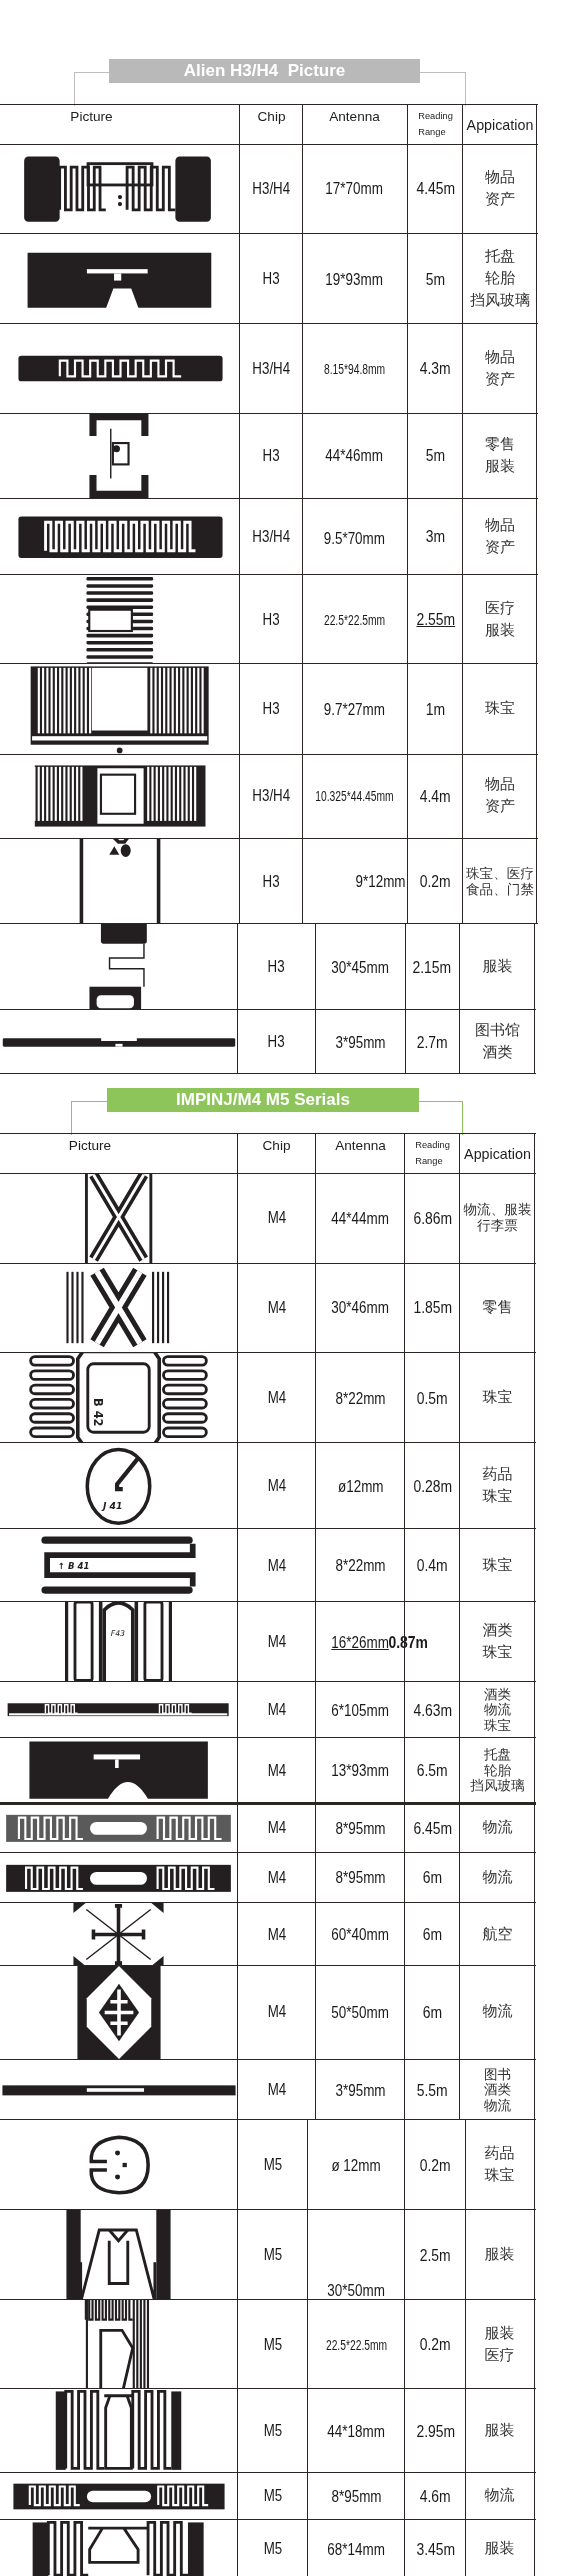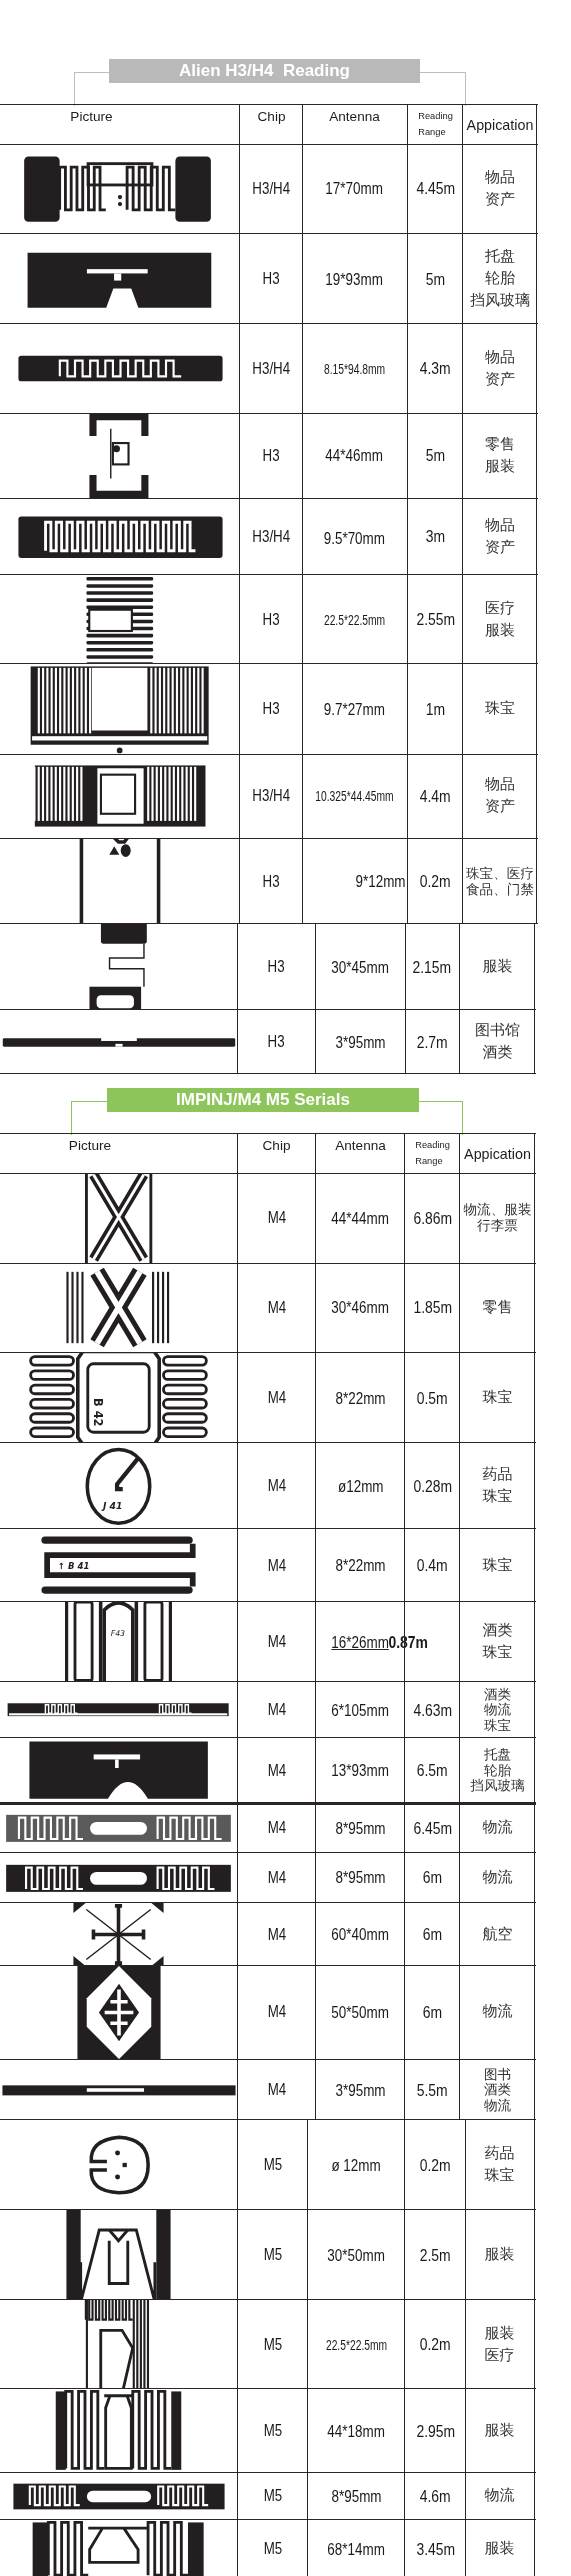--- a/index.html
+++ b/index.html
@@ -21,21 +21,21 @@
   .rng { font-size:16.4px; color:#1a1a1a; transform:scaleX(0.85); white-space:nowrap; }
   .app { font-size:15px; color:#333; line-height:1.45; font-family:"DejaVu Sans", sans-serif; white-space:pre-line; }
   .app.tight { font-size:13.6px; line-height:1.15; }
   .pic svg { display:block; }
 </style>
 </head>
 <body>
 
 <div class="bracket" style="left:74px; top:72px; width:390px; height:33px; border-color:#bdbdbd; border-width:1.4px 1.4px 0 1.4px;"></div>
 <div class="title-bar" style="left:109px; top:59px; width:311px; background:#b9b9b9;">
-  <span style="white-space:pre;">Alien H3/H4  Reading</span>
+  <span style="white-space:pre;">Alien H3/H4  Picture</span>
 </div>
 
 <div id="tbl1" class="tbl">
     <div class="cell hdr" style="left: 0px; top: 105px; width: 240px; height: 39px; align-items: flex-start; padding-top: 4.3px;">
       <span style="margin-left: -57px;">Picture</span>
     </div>
     <div class="cell hdr" style="left: 240px; top: 105px; width: 63px; height: 39px; align-items: flex-start; padding-top: 4.3px;">
       <span>Chip</span>
     </div>
     <div class="cell hdr" style="left: 302px; top: 105px; width: 105px; height: 39px; align-items: flex-start; padding-top: 4.3px;">
@@ -196,21 +196,21 @@
             <rect x="6" y="58" width="60" height="30" fill="#fff" stroke="#231f20" stroke-width="3"></rect>
           </svg>
         </span>
       </div>
       <div class="cell" style="left: 240px; top: 575px; width: 63px; height: 89px;">
         <span class="chip">H3</span>
       </div>
       <div class="cell" style="left: 302px; top: 575px; width: 105px; height: 89px;">
         <span class="ant small">22.5*22.5mm</span>
       </div>
-      <div class="cell" style="left: 408px; top: 575px; width: 55px; height: 89px;">
+      <div class="cell" style="left: 408px; top: 575px; width: 55px; height: 89px; text-decoration: underline;">
         <span class="rng">2.55m</span>
       </div>
       <div class="cell" style="left: 463px; top: 575px; width: 74px; height: 89px;">
         <span class="app">医疗
 服装</span>
       </div>
     </div>
     <div>
       <div class="cell pic" style="left: 0px; top: 664px; width: 240px; height: 90px;">
         <span title="alien-h3-9.7x27-inlay">
@@ -821,21 +821,21 @@
             <rect x="2" y="2" width="20" height="134" fill="#231f20"></rect>
             <rect x="128" y="2" width="20" height="134" fill="#231f20"></rect>
             <path d="M22,80 V136 L48,35 H100 L126,136 V80" fill="none" stroke="#231f20" stroke-width="4"></path>
             <path d="M62,35 L75,50 L88,35 M62,50 V110 H88 V50" fill="none" stroke="#231f20" stroke-width="4"></path>
           </svg>
         </span>
       </div>
       <div class="cell" style="left: 237px; top: 2210px; width: 71px; height: 90px;">
         <span class="chip">M5</span>
       </div>
-      <div class="cell" style="left: 308px; top: 2210px; width: 97px; height: 90px;">
+      <div class="cell" style="left: 308px; top: 2210px; width: 97px; height: 90px; align-items: flex-end;">
         <span class="ant">30*50mm</span>
       </div>
       <div class="cell" style="left: 405px; top: 2210px; width: 61px; height: 90px;">
         <span class="rng">2.5m</span>
       </div>
       <div class="cell" style="left: 465px; top: 2210px; width: 69px; height: 90px;">
         <span class="app">服装</span>
       </div>
     </div>
     <div>

